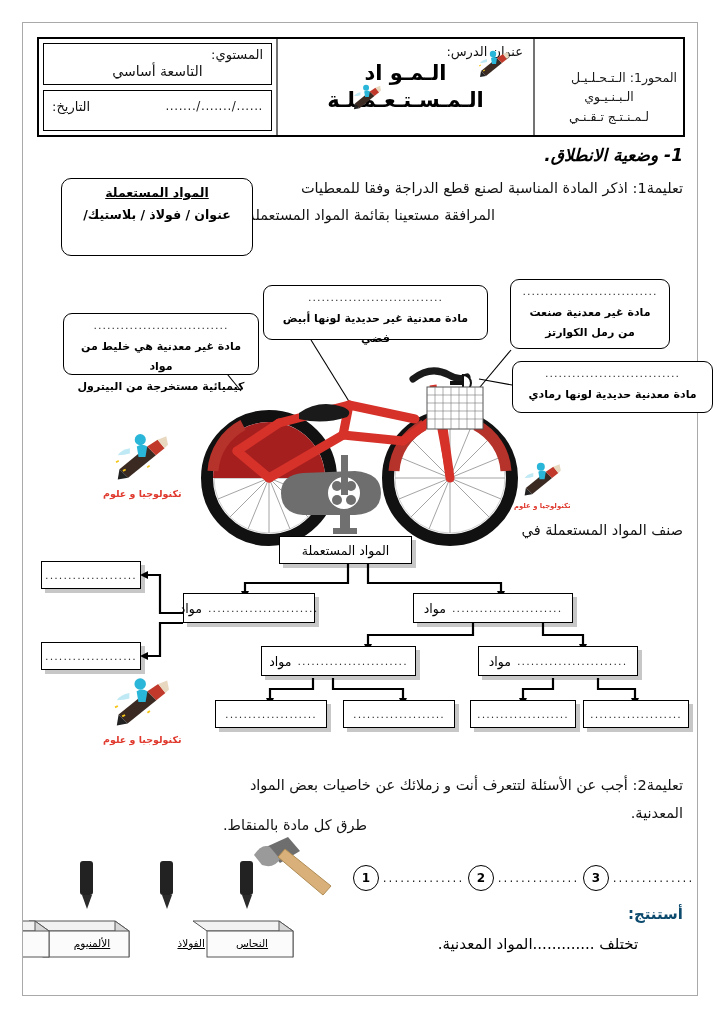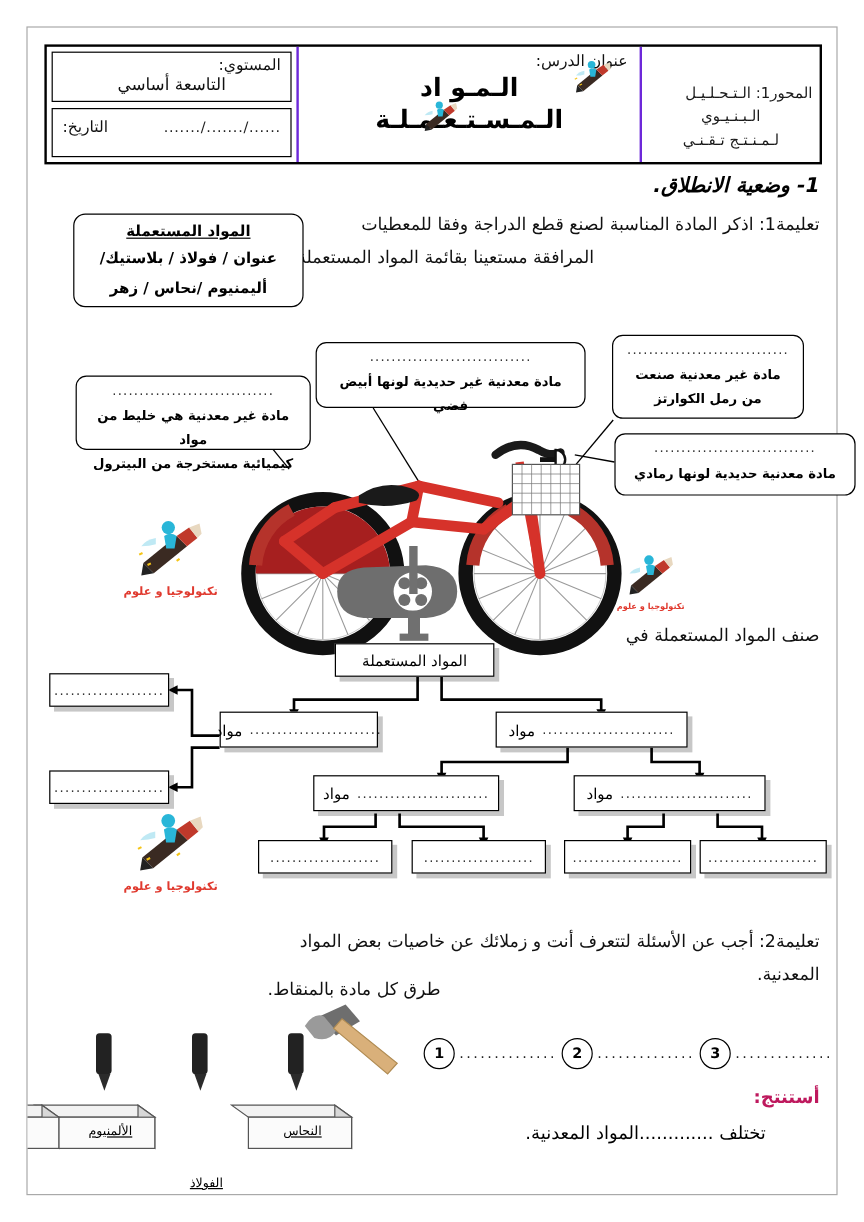--- a/index.html
+++ b/index.html
@@ -16,41 +16,41 @@
     border: 1px solid #a9a9a9;
     background:#fff;
   }
 
   
   .header-table {
     position:absolute; left:14px; top:14px; width:648px; height:100px;
     display:flex; flex-direction:row;
     border:2px solid #000;
   }
-  .hdr-cell { border-left:2px solid #6d28d9; display:flex; flex-direction:column; }
+  .hdr-cell { border-left:2px solid #737373; display:flex; flex-direction:column; }
   .hdr-cell:last-child { border-left:none; }
 
   .hdr-right { width:150px; justify-content:center; align-items:center;
                padding:4px 6px; }
   .hdr-right .line { font-size:12.5px; color:#1a1a1a; letter-spacing:1.2px;
                      line-height:1.55; white-space:nowrap; }
   .hdr-right .l1 { align-self:flex-start;margin-top:20px; }
   .hdr-right .l2 { align-self:center; }
   .hdr-right .l3 { align-self:center; }
 
   .hdr-mid { flex:1; position:relative; padding:5px 10px 5px 10px; }
   .hdr-mid .lesson-label { font-size:13px; text-align:right; color:#111; }
   .hdr-mid .lesson-title {
     font-size:21px; font-weight:bold; text-align:center; color:#000;
     letter-spacing:2px; line-height:1.25; margin-top:1px;
   }
   .hdr-mid .logo-a { position:absolute; right:22px; top:10px; }
   .hdr-mid .logo-b { position:absolute; right:150px; top:44px; }
 
-  .hdr-left { width:208px; padding:0; }
+  .hdr-left { width:237px; padding:0; }
   .hdr-left .box { flex:1; border:1.5px solid #000; margin:4px; padding:3px 8px; }
   .hdr-left .box.top { margin-bottom:1px; }
   .hdr-left .row-lbl { font-size:13px; text-align:right; color:#111; }
   .hdr-left .row-val { font-size:14px; text-align:center; color:#111; margin-top:1px;}
   .hdr-left .date-row { display:flex; justify-content:space-between; align-items:center;
                         font-size:13px; color:#111; padding-top:5px;}
   .dotline { font-size:12px; letter-spacing:0.6px; color:#222; }
 
   
   .sec1-title {
@@ -124,21 +124,21 @@
   
   .order-line { position:absolute; left:330px; top:838px; width:345px; height:34px;
                 display:flex; flex-direction:row-reverse; align-items:center; }
   .circ { width:26px; height:26px; border:1.3px solid #000; border-radius:50%;
           display:flex; align-items:center; justify-content:center;
           font-size:12px; font-weight:bold; color:#000; flex:none; }
   .odots { flex:1; text-align:center; font-size:12px; color:#222; letter-spacing:2px; }
 
   
   .concl-title { position:absolute; right:14px; top:882px; font-size:15px;
-                 font-weight:bold; color:#be185d; }
+                 font-weight:bold; color:#0c4a6e; }
   .concl-text { position:absolute; right:14px; top:912px; width:290px;
                 font-size:15px; color:#000000; text-align:center; }
 
   
   .blk-label { position:absolute; font-size:10.5px; color:#000;text-decoration:underline; }
 </style>
 </head>
 <body>
 
 <div class="page-frame">
@@ -202,21 +202,20 @@
   <div class="sec1-title">1- وضعية الانطلاق.</div>
 
   <div class="instr1">
     <div>تعليمة1: اذكر المادة المناسبة لصنع قطع الدراجة وفقا للمعطيات</div>
     <div class="l2">المرافقة مستعينا بقائمة المواد المستعملة.</div>
   </div>
 
   <div class="materials-box">
     <div class="mtitle">المواد المستعملة</div>
     <div class="mlist">عنوان / فولاذ / بلاستيك/</div>
-    <div class="mlist">أليمنيوم /نحاس / زهر</div>
   </div>
 
   <svg style="position:absolute;left:0;top:0;width:676px;height:974px;pointer-events:none;">
 
     <path d="M196 341 L218 368" class="leader"></path>
     <path d="M288 317 L327 380" class="leader"></path>
     <path d="M488 327 L452 370" class="leader"></path>
     <path d="M489 362 L456 356" class="leader"></path>
 
     <g>
@@ -518,16 +517,16 @@
       <rect x="20" y="908" width="86" height="26" fill="#fbfbfb" stroke="#555" stroke-width="1"></rect>
     </g>
     <g>
       <polygon points="26,908 112,908 98,898 12,898" fill="#f2f2f2" stroke="#555" stroke-width="1" transform="translate(-86,0)"></polygon>
       <polygon points="112,908 112,934 98,924 98,898" fill="#d8d8d8" stroke="#555" stroke-width="1" transform="translate(-86,0)"></polygon>
       <rect x="-60" y="908" width="86" height="26" fill="#fbfbfb" stroke="#555" stroke-width="1"></rect>
     </g>
   </svg>
 
   <div class="blk-label" style="left:196px; top:914px; width:66px; text-align:center;">النحاس</div>
-  <div class="blk-label" style="left:116px; top:914px; width:66px; text-align:center;margin-top:43px;">الفولاذ</div>
+  <div class="blk-label" style="left:116px; top:914px; width:66px; ">الفولاذ</div>
   <div class="blk-label" style="left:36px; top:914px; width:66px; text-align:center;">الألمنيوم</div>
 
 </div>
 
 </body></html>

